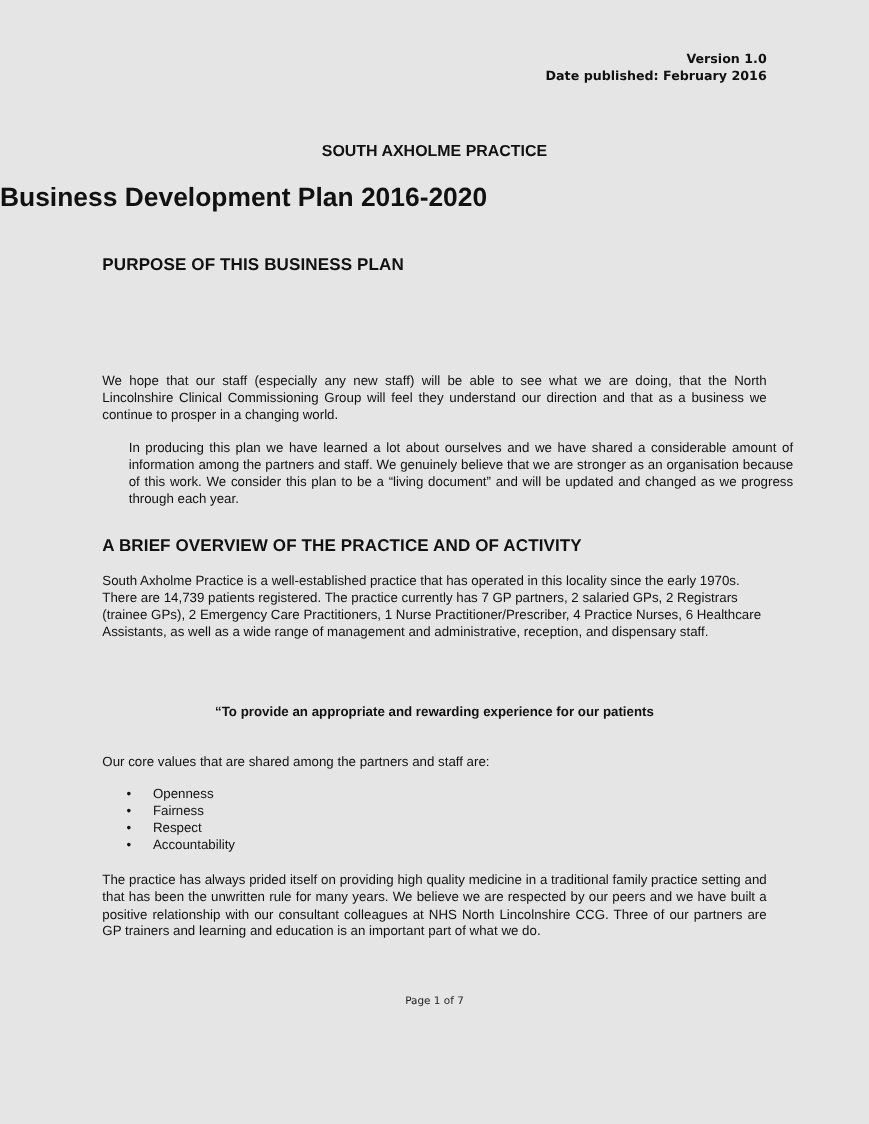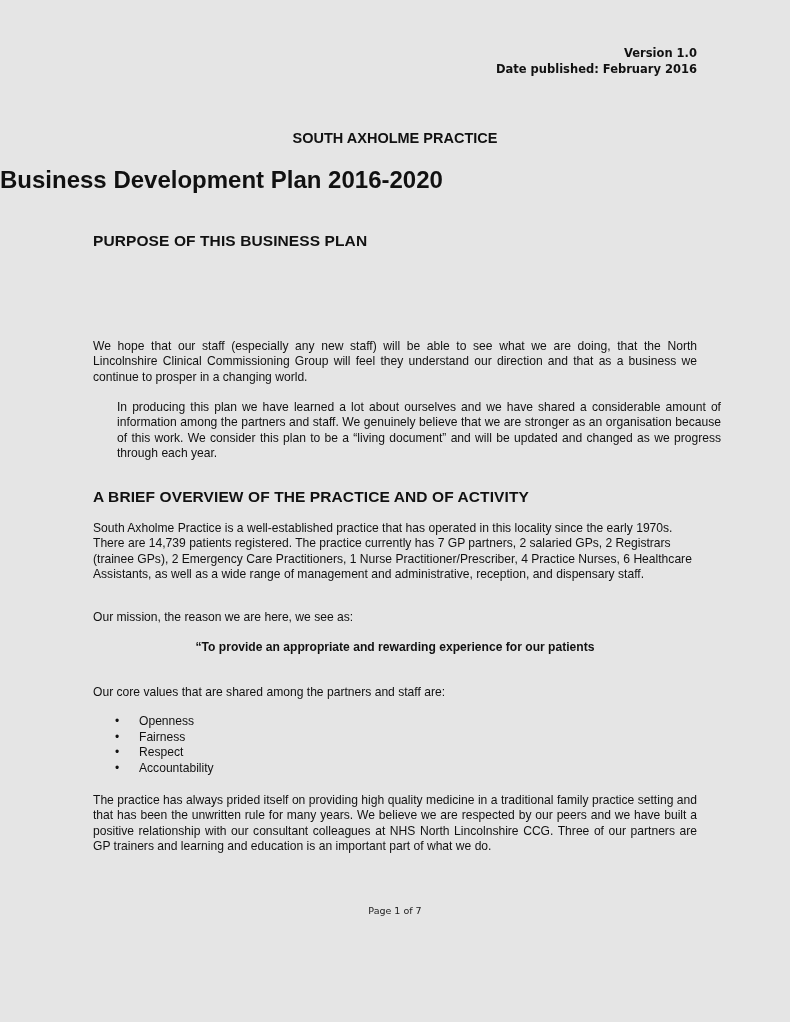--- a/index.html
+++ b/index.html
@@ -34,21 +34,20 @@
 
   <div class="abs h2" style="top:232px;">PURPOSE OF THIS BUSINESS PLAN</div>
 
   <p class="abs para" style="top:339px;">We hope that our staff (especially any new staff) will be able to see what we are doing, that the North Lincolnshire Clinical Commissioning Group will feel they understand our direction and that as a business we continue to prosper in a changing world.</p>
   <p class="abs para" style="top:400px;margin-left:24px;">In producing this plan we have learned a lot about ourselves and we have shared a considerable amount of information among the partners and staff.  We genuinely believe that we are stronger as an organisation because of this work.  We consider this plan to be a “living document” and will be updated and changed as we progress through each year.</p>
 
   <div class="abs h2" style="top:488px;">A BRIEF OVERVIEW OF THE PRACTICE AND OF ACTIVITY</div>
 
   <p class="abs para left" style="top:521px;">South Axholme Practice is a well-established practice that has operated in this locality since the early 1970s.  There are 14,739 patients registered.  The practice currently has 7 GP partners, 2 salaried GPs, 2 Registrars (trainee GPs), 2 Emergency Care Practitioners, 1 Nurse Practitioner/Prescriber, 4 Practice Nurses, 6 Healthcare Assistants, as well as a wide range of management and administrative, reception, and dispensary staff.</p>
 
-  <p class="abs para left" style="top:610px;">Our mission, the reason we are here, we see as:</p>
 
   <div class="abs quote" style="top:640px;">
     <div>“To provide an appropriate and rewarding experience for our patients</div>
   </div>
 
   <p class="abs para left" style="top:685px;">Our core values that are shared among the partners and staff are:</p>
 
   <ul class="abs bullets" style="top:714px;">
     <li><span class="dot">•</span><span>Openness</span></li>
     <li><span class="dot">•</span><span>Fairness</span></li>

